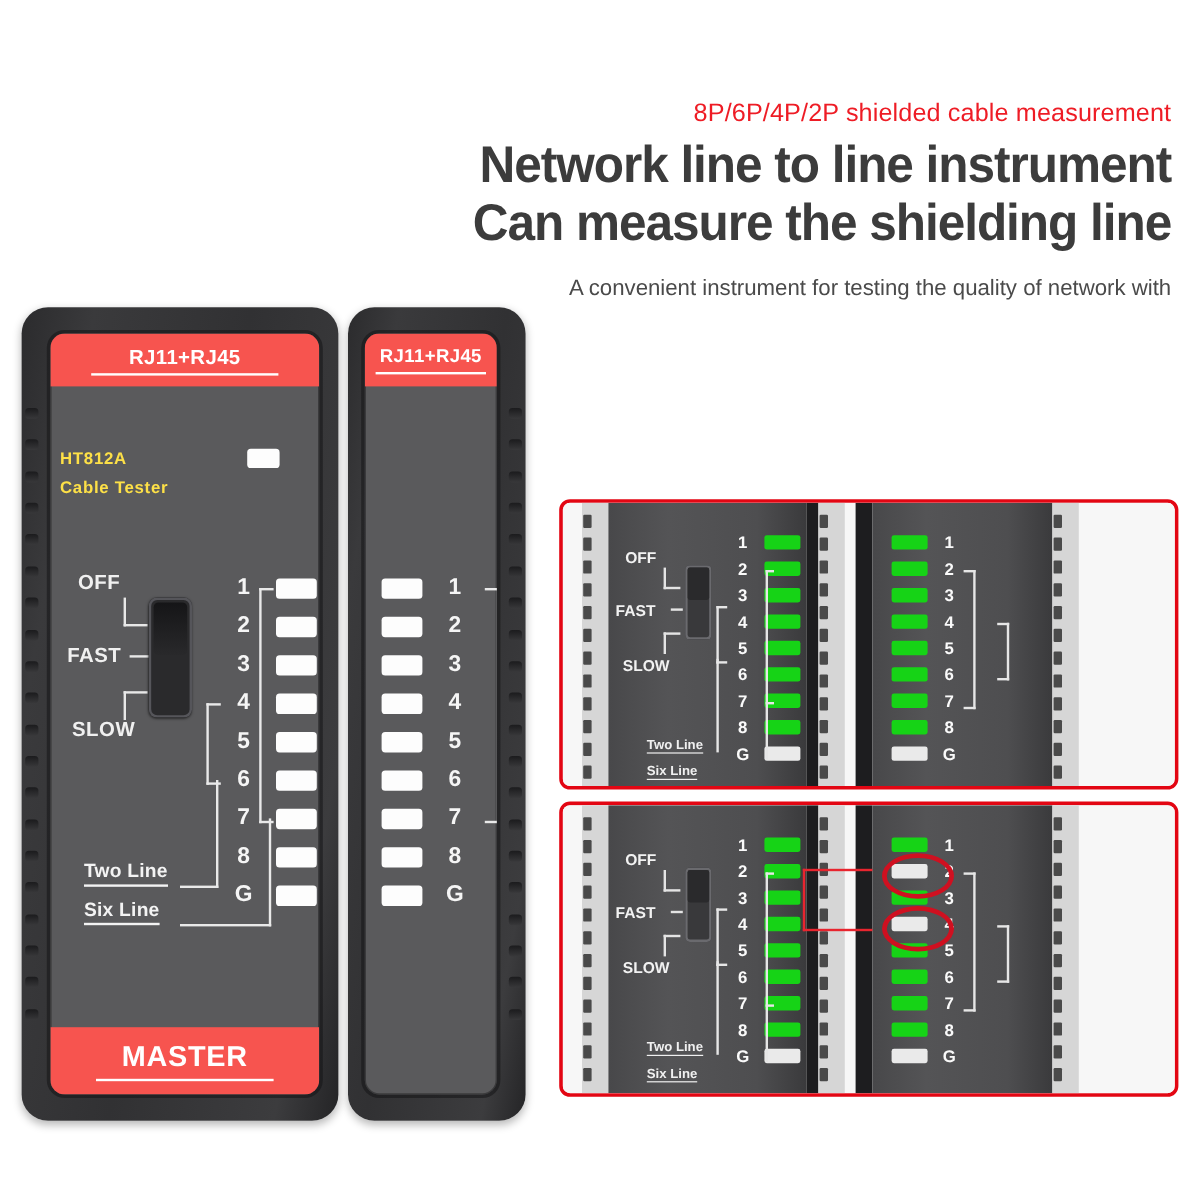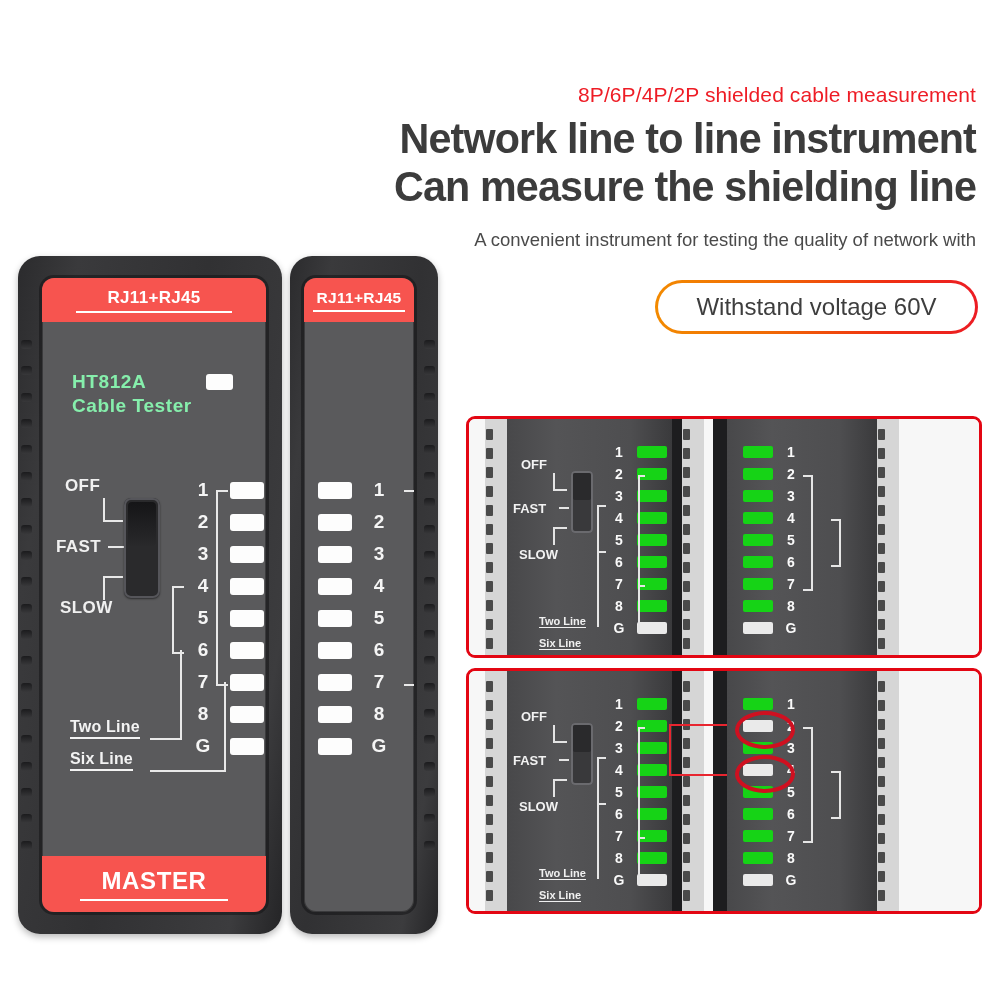--- a/index.html
+++ b/index.html
@@ -78,22 +78,22 @@
 
   .footer-btn{
     position:absolute;left:0;right:0;bottom:0;height:56px;background:#f7544f;
     display:flex;flex-direction:column;align-items:center;justify-content:center;
   }
   .footer-btn .txt{color:#fff;font-size:24px;font-weight:bold;letter-spacing:.6px;white-space:nowrap;}
   .footer-btn .rule{width:66%;height:2.5px;background:#fff;margin-top:4px;}
   #face-remote .footer-btn .txt{font-size:17px;}
   #face-remote .footer-btn .rule{width:82%;}
 
-  .model{position:absolute;left:30px;top:92px;color:#86efac;
-    font-size:19px;font-weight:bold;line-height:24px;letter-spacing:.6px;}
+  .model{position:absolute;left:8px;top:92px;color:#fde047;
+    font-size:14px;font-weight:bold;line-height:24px;letter-spacing:.6px;}
   .pwr-led{position:absolute;left:164px;top:96px;width:27px;height:16px;
     background:#fdfdfd;border-radius:3px;}
 
   
   .sw-wrap{position:absolute;left:14px;top:198px;width:120px;height:150px;}
   .sw-lbl{position:absolute;color:#f0f0f0;font-size:17px;font-weight:bold;letter-spacing:.4px;white-space:nowrap;}
   #sw-off{left:9px;top:0;}
   #sw-fast{left:0;top:61px;}
   #sw-slow{left:4px;top:122px;}
   .sw-tick{position:absolute;background:#e8e8e8;}
@@ -178,23 +178,20 @@
 
 <div class="page">
 
   <div class="hdr">
     <div class="hdr-eyebrow">8P/6P/4P/2P shielded cable measurement</div>
     <div class="hdr-h1">Network line to line instrument</div>
     <div class="hdr-h1 l2">Can measure the shielding line</div>
     <div class="hdr-sub">A convenient instrument for testing the quality of network with</div>
   </div>
 
-  <div class="badge" id="badge-voltage">
-    <div class="badge-inner">Withstand voltage 60V</div>
-  </div>
 
   <div class="device">
 
     <div class="unit" id="unit-master">
       <div class="grip" id="grip-master-left">
         <i></i>
           <i></i>
           <i></i>
           <i></i>
           <i></i>

